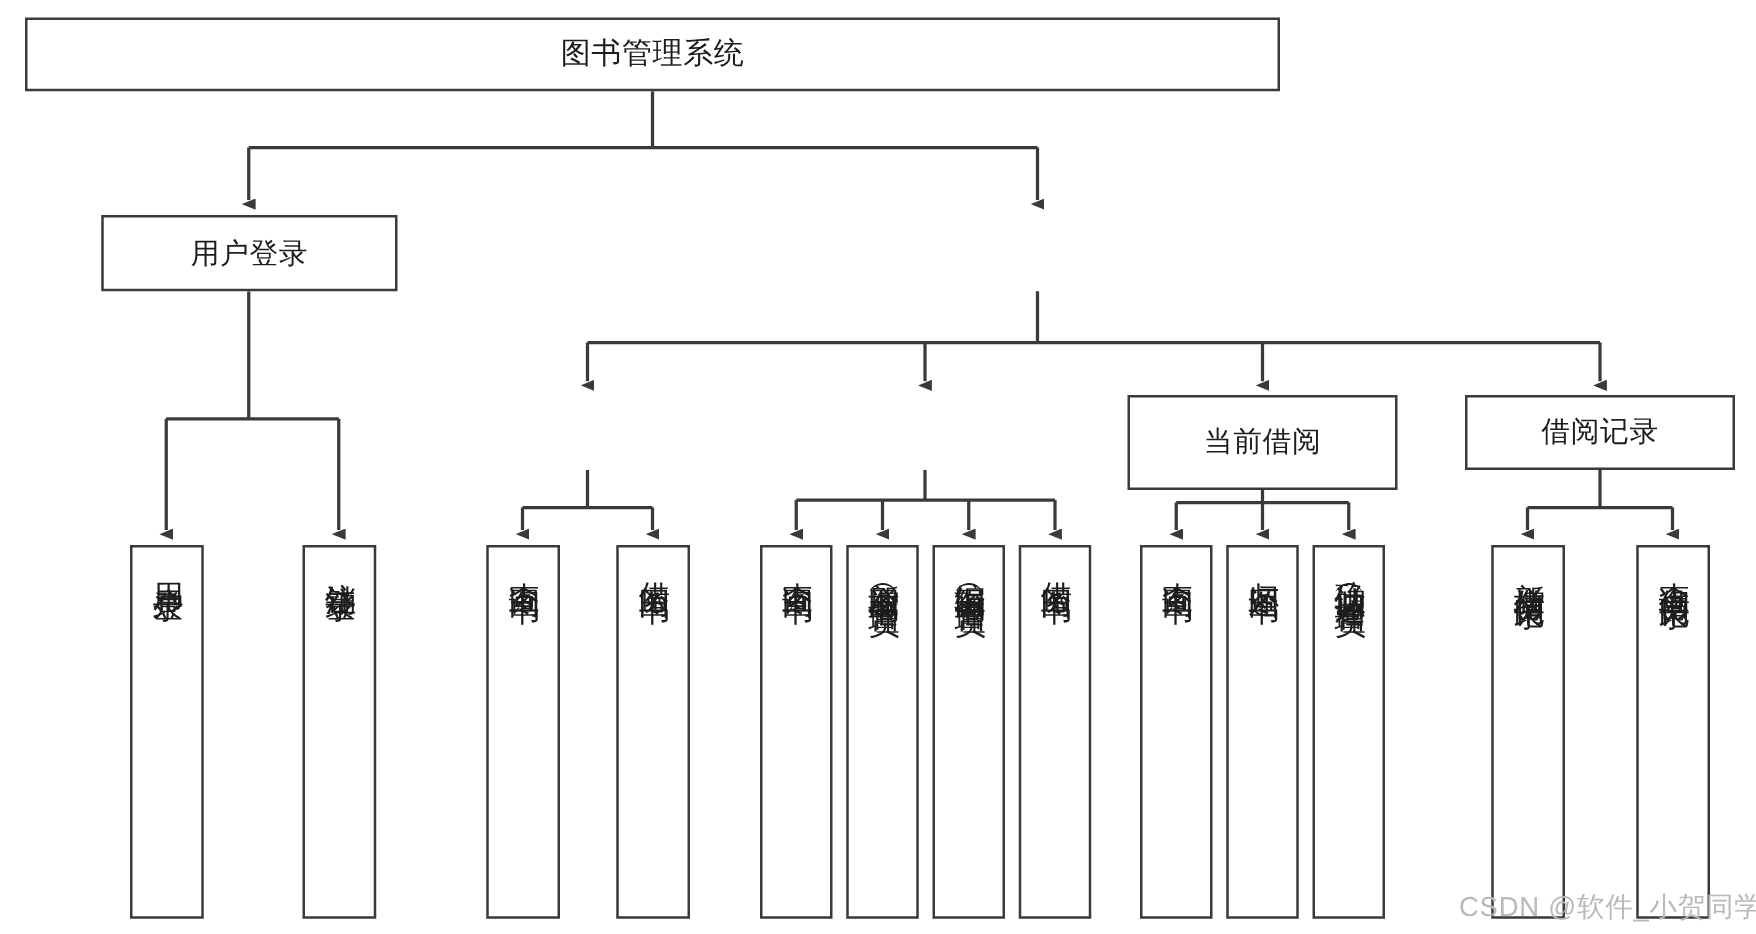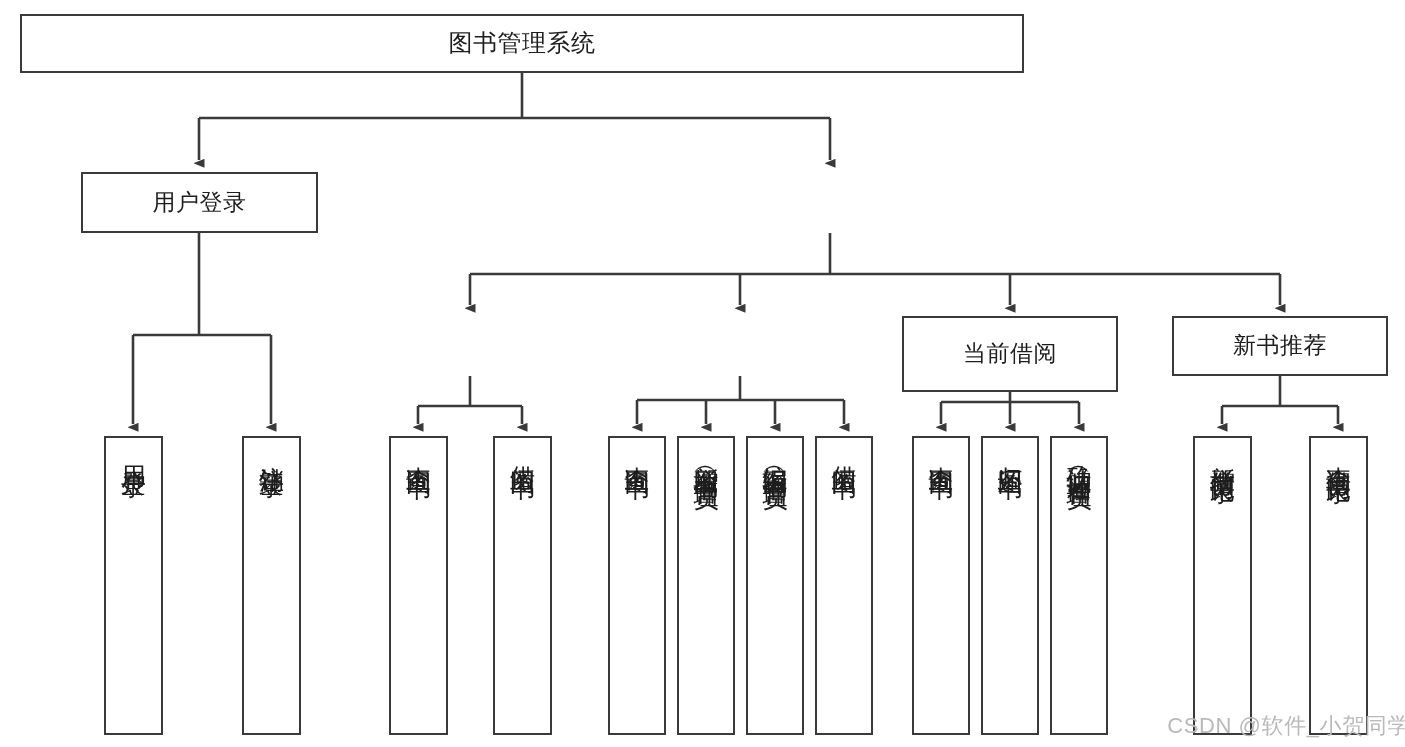--- a/index.html
+++ b/index.html
@@ -143,21 +143,21 @@
   </div>
 
 
 
 
   <div class="node horiz" style="left:902px; top:316px; width:216px; height:76px;">
     <span class="label">当前借阅</span>
   </div>
 
   <div class="node horiz" style="left:1172px; top:316px; width:216px; height:60px;">
-    <span class="label">新书推荐</span>
+    <span class="label">借阅记录</span>
   </div>
 
   <div class="node leaf" style="left:104px; top:436px; width:59px; height:299px;">
     <span class="label">用户登录</span>
   </div>
 
   <div class="node leaf" style="left:242px; top:436px; width:59px; height:299px;">
     <span class="label">注销登录</span>
   </div>
 

